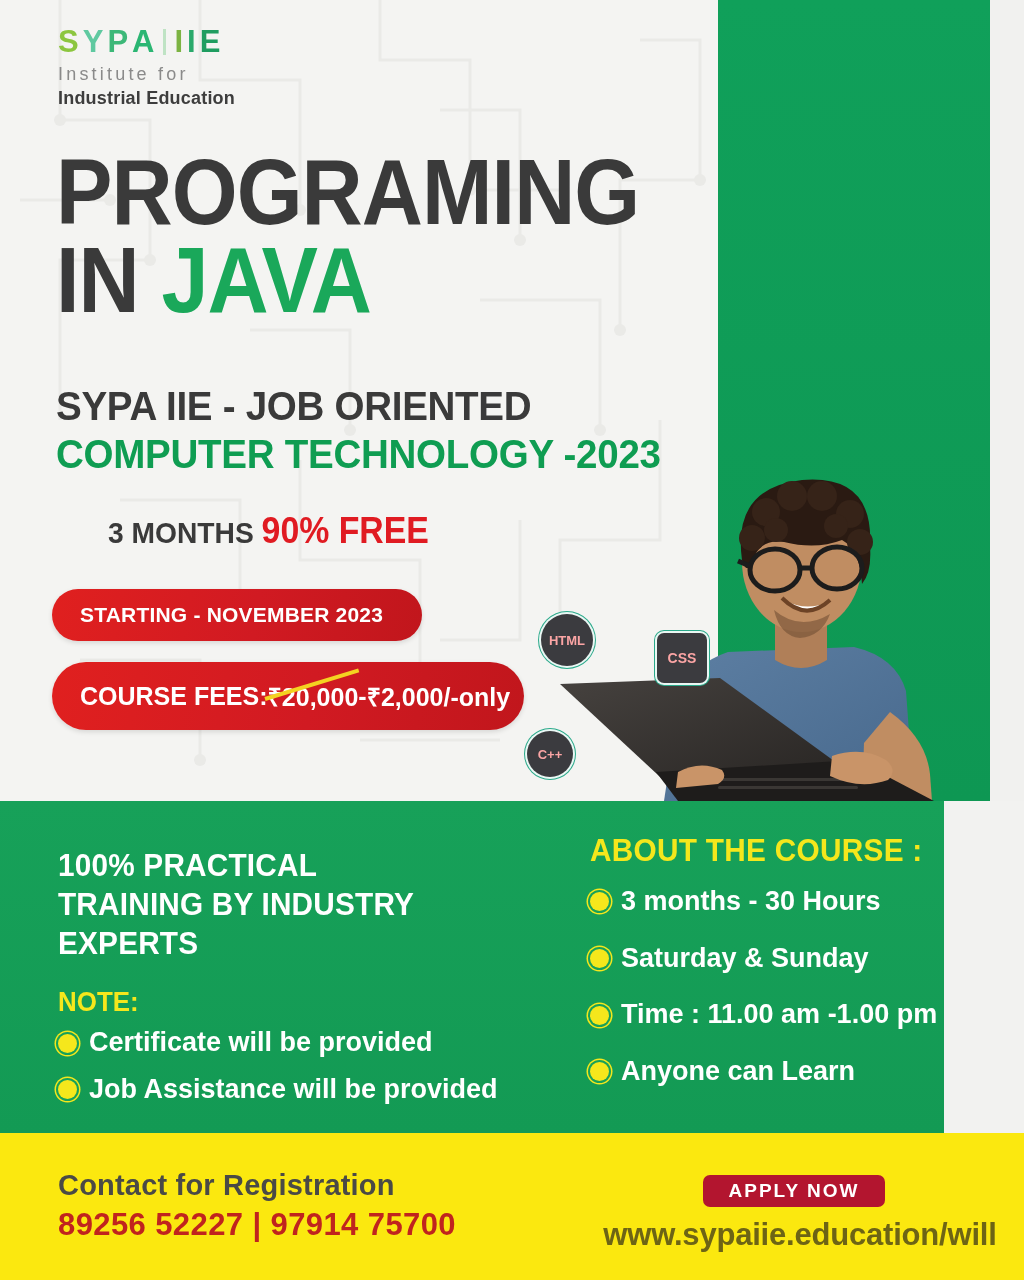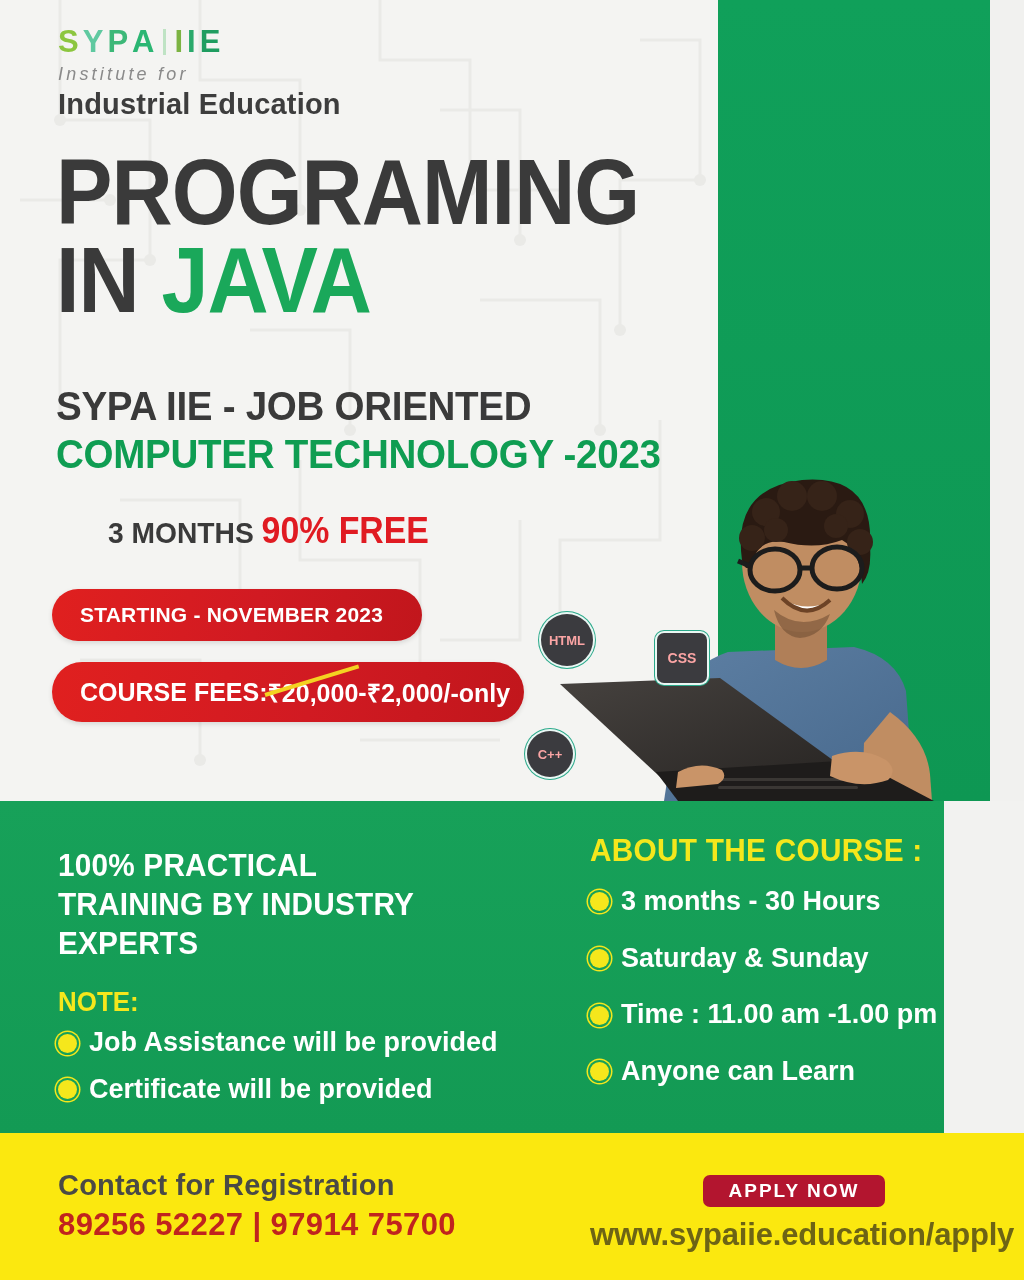--- a/index.html
+++ b/index.html
@@ -39,24 +39,24 @@
   .logo-mark .l1 { color:#8cc63f; }
   .logo-mark .l2 { color:#5fc9a0; }
   .logo-mark .l3 { color:#3cb878; }
   .logo-mark .l4 { color:#2bb673; }
   .logo-div { width:3px; height:26px; background:#bfe3c4; margin:0 5px; }
   .logo-mark .l5 { color:#7cb342; }
   .logo-mark .l6 { color:#2aa96b; }
   .logo-mark .l7 { color:#1f9d60; }
   .logo-sub1 {
     font-size:18px; color:#8a8a8a; letter-spacing:3.2px;
-    margin-top:7px; font-weight:400;font-style:italic;
+    margin-top:7px; font-weight:400;
   }
   .logo-sub2 {
-    font-size:29px; color:#3d3d3d; font-weight:bold;
+    font-size:18px; color:#3d3d3d; font-weight:bold;
     letter-spacing:.2px; margin-top:3px;
   }
 
   
   .headline {
     position:absolute; left:56px; top:148px;
     font-weight:bold; color:#3a3a3a;
     font-size:92px; line-height:.96;
     letter-spacing:-1px;
     transform:scaleX(.92); transform-origin:left top;
@@ -86,21 +86,21 @@
     border-radius:40px;
     color:#fff; font-weight:bold;
     display:flex; align-items:center;
     box-shadow:0 2px 5px rgba(0,0,0,.12);
   }
   .pill-start {
     left:52px; top:589px; width:370px; height:52px;
     font-size:21px; padding-left:28px; letter-spacing:.2px;
   }
   .pill-fees {
-    left:52px; top:662px; width:472px; height:60px;
+    left:52px; top:662px; width:472px; height:68px;
     font-size:25px; padding-left:28px;
   }
   .struck { position:relative; display:inline-block; }
   .struck::after {
     content:""; position:absolute; left:-3px; top:52%; width:108%; height:4px;
     background:#f4d221; transform:rotate(-17deg); transform-origin:left center;
   }
 
   
   .badge {
@@ -342,25 +342,25 @@
   <div class="mid">
     <div class="mid-left">
       <div class="practical">
         <div>100% PRACTICAL</div>
         <div>TRAINING BY INDUSTRY EXPERTS</div>
       </div>
       <div class="note-label">NOTE:</div>
       <ul class="blist">
         <li>
           <span class="dot"></span>
+          <span>Certificate will be provided</span>
+        </li>
+        <li>
+          <span class="dot"></span>
           <span>Job Assistance will be provided</span>
-        </li>
-        <li>
-          <span class="dot"></span>
-          <span>Certificate will be provided</span>
         </li>
       </ul>
     </div>
 
     <div class="mid-right">
       <div class="about-label">ABOUT THE COURSE :</div>
       <ul class="blist">
         <li>
           <span class="dot"></span>
           <span>3 months -  30 Hours</span>
@@ -378,16 +378,16 @@
           <span>Anyone can Learn</span>
         </li>
       </ul>
     </div>
   </div>
 
   <div class="footer">
     <div class="contact-label">Contact for Registration</div>
     <div class="contact-nums">89256 52227 | 97914 75700</div>
     <div class="apply-btn">APPLY NOW</div>
-    <div class="site-url">www.sypaiie.education/apply</div>
+    <div class="site-url">www.sypaiie.education/will</div>
   </div>
 
 </div>
 
 </body></html>

